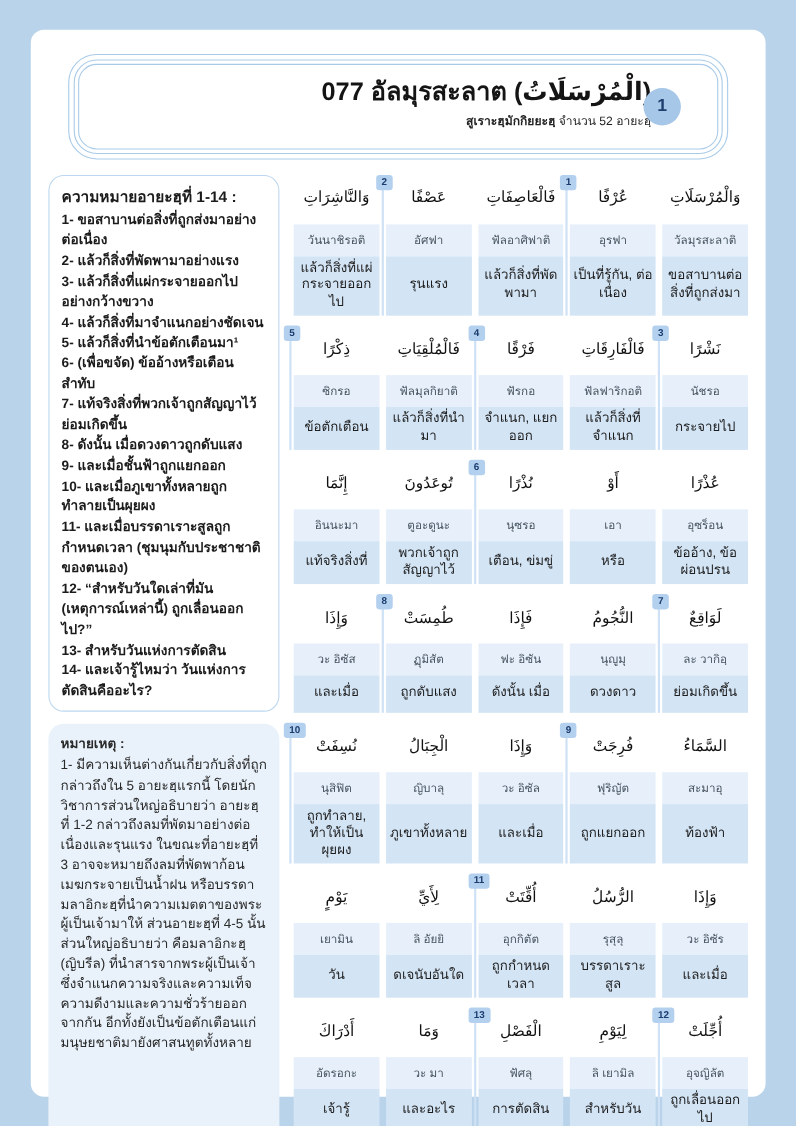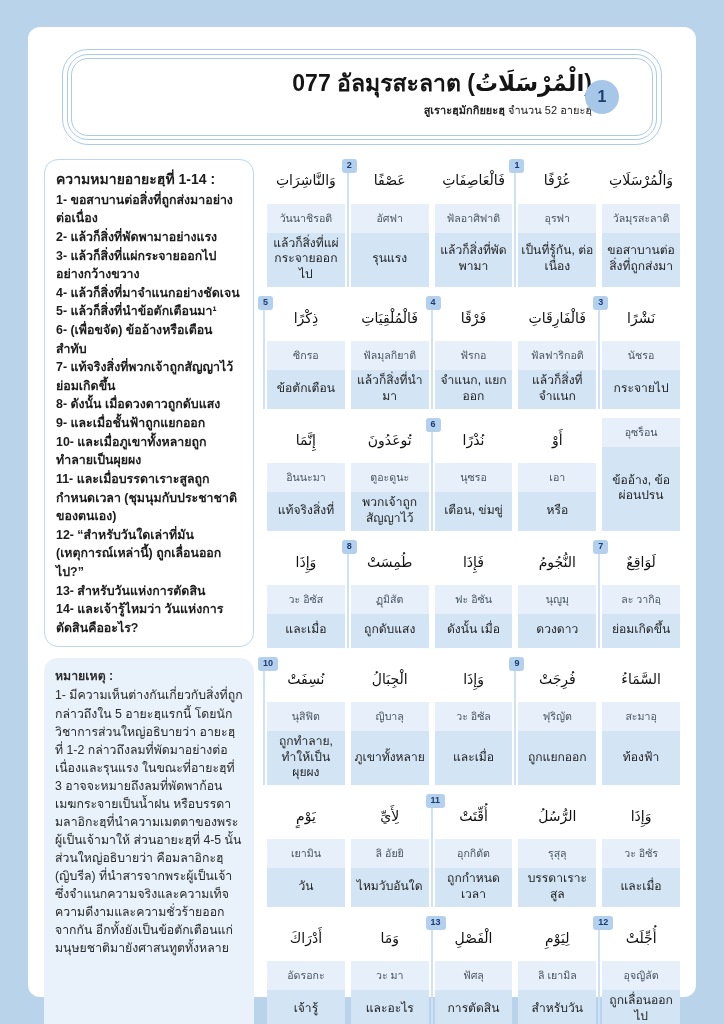--- a/index.html
+++ b/index.html
@@ -132,20 +132,21 @@
     <div class="tr">ฟัลมุลกิยาติ</div>
     <div class="th">แล้วก็สิ่งที่นำมา</div>
   </div>
           <div class="cell badged">
     <div class="ar">ذِكْرًا</div>
     <div class="tr">ซิกรอ</div>
     <div class="th">ข้อตักเตือน</div>
   <span class="vbadge">5</span>
           </div>
           <div class="cell">
+    <div class="ar">عُذْرًا</div>
     <div class="tr">อุซร็อน</div>
     <div class="th">ข้ออ้าง, ข้อผ่อนปรน</div>
   </div>
           <div class="cell">
     <div class="ar">أَوْ</div>
     <div class="tr">เอา</div>
     <div class="th">หรือ</div>
   </div>
           <div class="cell badged">
     <div class="ar">نُذْرًا</div>
@@ -229,21 +230,21 @@
   </div>
           <div class="cell badged">
     <div class="ar">أُقِّتَتْ</div>
     <div class="tr">อุกกิตัต</div>
     <div class="th">ถูกกำหนดเวลา</div>
   <span class="vbadge">11</span>
           </div>
           <div class="cell">
     <div class="ar">لِأَيِّ</div>
     <div class="tr">ลิ อัยยิ</div>
-    <div class="th">ไหมวับอันใด</div>
+    <div class="th">ดเจนับอันใด</div>
   </div>
           <div class="cell">
     <div class="ar">يَوْمٍ</div>
     <div class="tr">เยามิน</div>
     <div class="th">วัน</div>
   </div>
           <div class="cell badged">
     <div class="ar">أُجِّلَتْ</div>
     <div class="tr">อุจญิลัต</div>
     <div class="th">ถูกเลื่อนออกไป</div>

